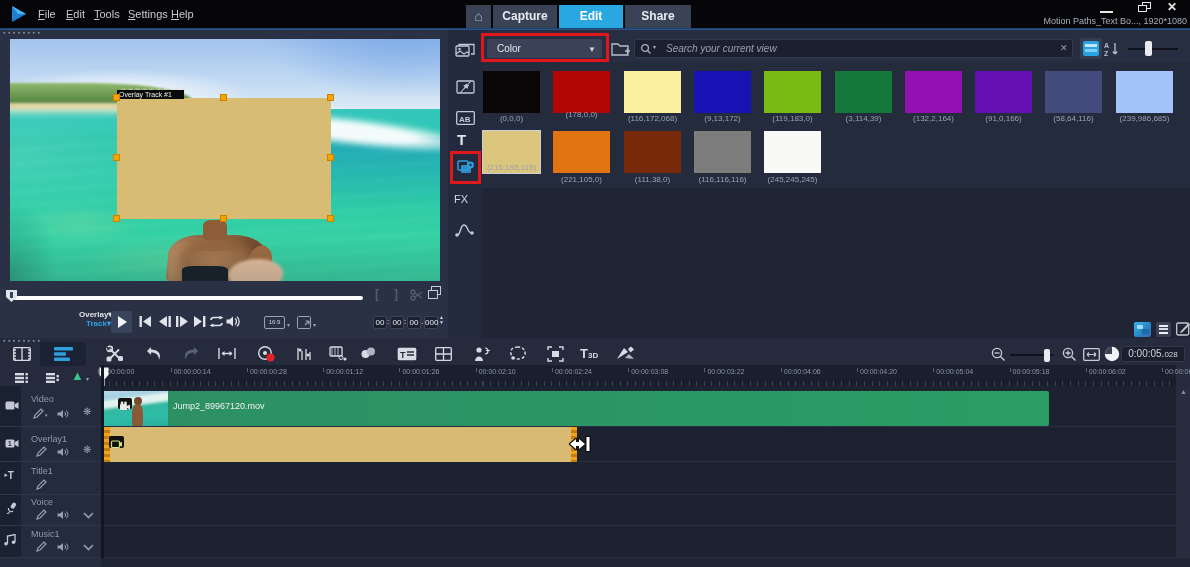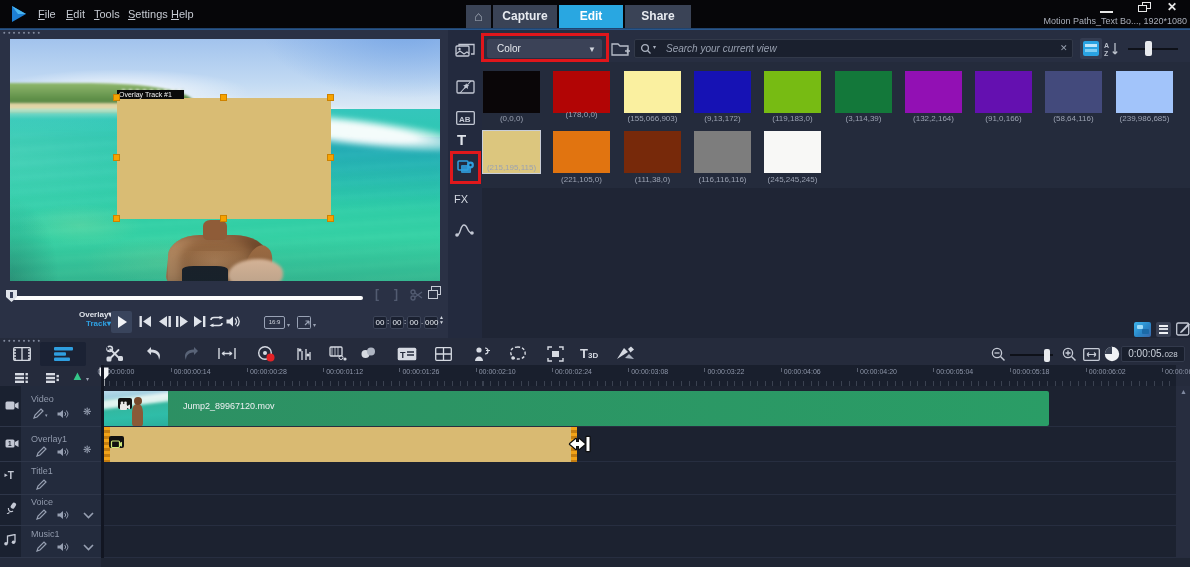--- a/index.html
+++ b/index.html
@@ -248,21 +248,21 @@
       <path d="M11 2 V13 M11 13 L8.8 10.5 M11 13 L13.2 10.5" stroke="#b9bfca" stroke-width="1.3" fill="none"></path>
     </svg>
   <div class="abs" style="left:646px;top:18px;width:50px;height:2px;background:#0e1119"></div>
   <div class="abs" style="left:663px;top:11px;width:7px;height:15px;background:#e8eaee;border-radius:2px"></div>
 
   <div class="sw" style="left:1px;top:41px;background:#0a0608"></div>
     <div class="swl" style="left:1px;top:84px">(0,0,0)</div>
   <div class="sw" style="left:71px;top:41px;background:#b20505"></div>
     <div class="swl" style="left:71px;top:80px">(178,0,0)</div>
   <div class="sw" style="left:142px;top:41px;background:#faf0a0"></div>
-    <div class="swl" style="left:142px;top:84px">(155,066,903)</div>
+    <div class="swl" style="left:142px;top:84px">(116,172,068)</div>
   <div class="sw" style="left:212px;top:41px;background:#1612b4"></div>
     <div class="swl" style="left:212px;top:84px">(9,13,172)</div>
   <div class="sw" style="left:282px;top:41px;background:#77bb13"></div>
     <div class="swl" style="left:282px;top:84px">(119,183,0)</div>
   <div class="sw" style="left:353px;top:41px;background:#13783a"></div>
     <div class="swl" style="left:353px;top:84px">(3,114,39)</div>
   <div class="sw" style="left:423px;top:41px;background:#9210b4"></div>
     <div class="swl" style="left:423px;top:84px">(132,2,164)</div>
   <div class="sw" style="left:493px;top:41px;background:#6410b0"></div>
     <div class="swl" style="left:493px;top:84px">(91,0,166)</div>
@@ -557,21 +557,21 @@
     <div class="abs" style="left:-6px;top:5px;width:80px;height:9px;background:rgba(255,255,255,0.85);transform:rotate(-7deg);filter:blur(1.5px)"></div>
     <div class="abs" style="left:28px;top:13px;width:11px;height:22px;background:#8a5a38;border-radius:40% 40% 15% 15%"></div>
     <div class="abs" style="left:29.5px;top:6px;width:8px;height:8px;background:#774a2c;border-radius:50%"></div>
   </div>
   <div class="abs" style="left:118px;top:60px;width:14px;height:11px;background:#111;border-radius:2px"><svg width="14" height="11">
         <rect x="2" y="3" width="7" height="6" rx="1" fill="#e8e8e8"></rect>
         <path d="M9 5 L12 3.5 V8.5 L9 7 Z" fill="#e8e8e8"></path>
         <circle cx="4" cy="2" r="1.4" fill="#e8e8e8"></circle>
         <circle cx="7.5" cy="2" r="1.4" fill="#e8e8e8"></circle>
       </svg></div>
-  <div class="abs" style="left:183px;top:63px;color:#eef0f3;font-size:9px">Jump2_89967120.mov</div>
+  <div class="abs" style="left:173px;top:63px;color:#eef0f3;font-size:9px">Jump2_89967120.mov</div>
 
   <div class="abs" style="left:104px;top:89px;width:473px;height:35px;background:#d9ba72"></div>
   <div class="abs" style="left:104px;top:89px;width:6px;height:35px;background:repeating-linear-gradient(180deg,#f2a318 0 3px,#c47d10 3px 6px)"></div>
   <div class="abs" style="left:571px;top:89px;width:6px;height:35px;background:repeating-linear-gradient(180deg,#f2a318 0 3px,#c47d10 3px 6px)"></div>
   <div class="abs" style="left:109px;top:98px;width:15px;height:12px;background:#111;border-radius:2px"><svg width="15" height="12">
         <rect x="2.5" y="3" width="8" height="6.5" rx="1" fill="none" stroke="#cfe87a" stroke-width="1.2"></rect>
         <path d="M10.5 5 L13 3.8 V8.8 L10.5 7.5Z" fill="#cfe87a"></path>
       </svg></div>
 
   <svg class="abs" style="left:568px;top:96px" width="26" height="20" viewBox="0 0 26 20">

